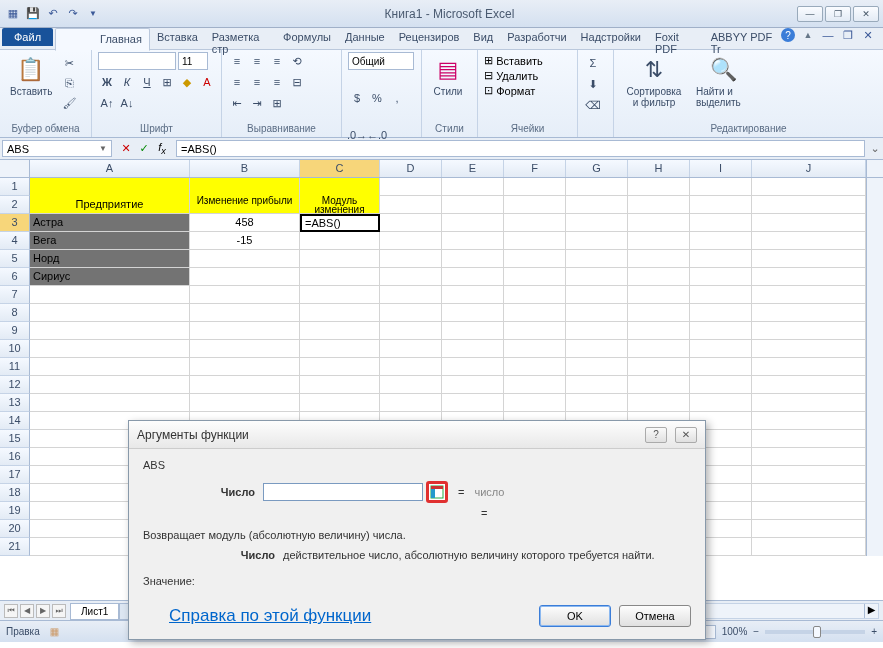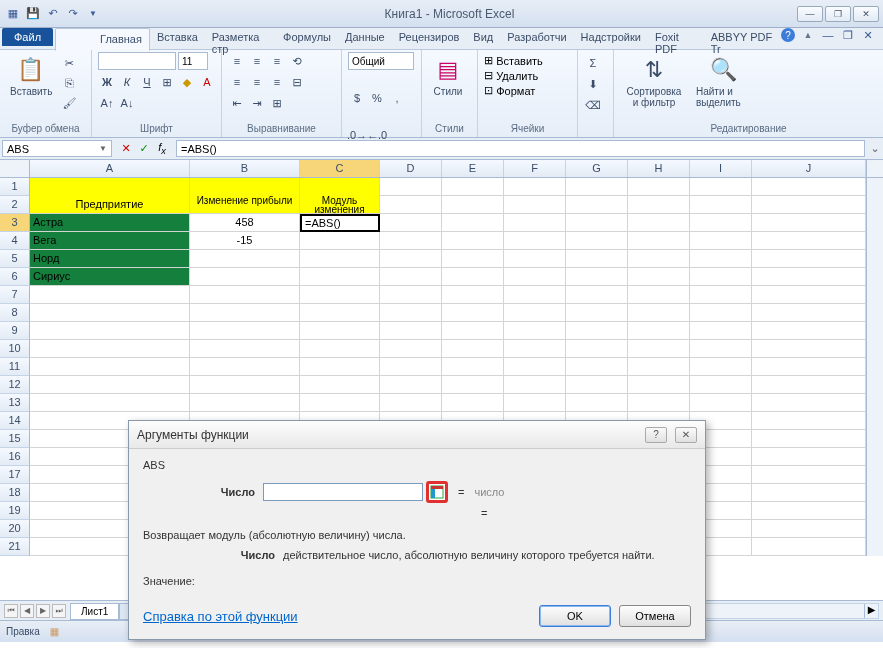--- a/index.html
+++ b/index.html
@@ -52,21 +52,21 @@
 .ch.J { flex: 1; }
 .scrollcol { width: 17px; background: #eef3fa; border-left: 1px solid #a8bad4; }
 
 .rows { }
 .row { display: flex; height: 18px; }
 .rh { width: 30px; background: linear-gradient(#f5f9ff,#e3ebf5); border-right: 1px solid #a8bad4; border-bottom: 1px solid #c5d3e6; text-align: center; font-size: 11px; color: #3b4d68; line-height: 17px; }
 .rh.sel { background: #f7d67a; }
 .cell { border-right: 1px solid #d4d4d4; border-bottom: 1px solid #d4d4d4; padding: 0 3px; font-size: 11px; line-height: 17px; overflow: hidden; white-space: nowrap; }
 .cA{width:160px}.cB{width:110px}.cC{width:80px}.cD,.cE,.cF,.cG,.cH,.cI{width:62px}.cJ{flex:1}
 .yel { background: #ffff00; text-align: center; font-weight: normal; }
-.grn { background: #15803d; }
+.grn { background: #737373; }
 .num { text-align: center; }
 .active { border: 2px solid #000; line-height: 15px; }
 .merged { border-bottom: none; }
 
 
 .dialog { position: absolute; left: 128px; top: 260px; width: 578px; background: #f0f0f0; border: 1px solid #8899aa; box-shadow: 3px 3px 8px rgba(0,0,0,0.3); }
 .dtitle { height: 28px; background: linear-gradient(#fdfdfd,#e8e8e8); border-bottom: 1px solid #ccc; display: flex; align-items: center; padding: 0 8px; font-size: 12px; color: #333; }
 .dtitle .dctrls { margin-left: auto; display: flex; gap: 8px; }
 .dctrl { width: 22px; height: 16px; border: 1px solid #aaa; border-radius: 2px; background: linear-gradient(#fafafa,#e0e0e0); display: flex; align-items: center; justify-content: center; font-size: 10px; color: #555; }
 .dbody { padding: 10px 14px; font-size: 11px; color: #333; }
@@ -77,21 +77,21 @@
 .rangebtn { width: 22px; height: 22px; margin-left: 3px; border: 3px solid #e03030; border-radius: 3px; display: flex; align-items: center; justify-content: center; background: #fff; }
 .rangebtn svg { width: 14px; height: 14px; }
 .eq { padding: 0 10px; color: #333; }
 .hint { color: #888; }
 .desc { margin: 8px 0; }
 .argdesc { display: flex; margin: 6px 0; }
 .argdesc b { width: 140px; text-align: right; padding-right: 8px; }
 .argdesc span { flex: 1; }
 .dvalue { margin-top: 14px; }
 .dbtns { display: flex; justify-content: space-between; align-items: center; padding: 8px 14px 12px; }
-.helplink { color: #0066cc; text-decoration: underline; cursor: pointer; font-size: 13px; }
+.helplink { color: #0066cc; text-decoration: underline; cursor: pointer; font-size: 17px; margin-left: 26px; }
 .dbtnrow { display: flex; gap: 8px; }
 .dbtn { width: 72px; height: 22px; border: 1px solid #888; border-radius: 3px; background: linear-gradient(#fdfdfd,#e0e0e0); font-size: 11px; }
 .dbtn.ok { border: 1px solid #3b7dd8; box-shadow: 0 0 0 1px #8bb8f0 inset; }
 
 
 .sheettabs { height: 20px; background: #e8eef6; border-top: 1px solid #a8bad4; display: flex; align-items: center; font-size: 10px; }
 .navarrows { display: flex; padding: 0 4px; gap: 2px; }
 .navarr { width: 14px; height: 14px; border: 1px solid #bbb; background: #f5f5f5; display: flex; align-items: center; justify-content: center; font-size: 8px; color: #666; }
 .stab { padding: 2px 10px; border: 1px solid #a8bad4; background: #fff; margin-top: 1px; font-size: 10px; }
 .stab.inactive { background: #dce6f2; }
@@ -658,13 +658,24 @@
       <div style="width:14px;border-right:1px solid #a8bad4;text-align:center">◀</div>
       <div class="thumb"></div>
       <div style="flex:1"></div>
       <div style="width:14px;border-left:1px solid #a8bad4;text-align:center">▶</div>
     </div>
 </div>
 
 <div class="statusbar">
   <span>Правка</span>
   <span style="margin-left:10px;color:#c96">▦</span>
+  <div class="right">
+    <div class="viewbtn"></div>
+    <div class="viewbtn"></div>
+    <div class="viewbtn"></div>
+    <span>100%</span>
+    <span>−</span>
+    <div class="zslider">
+        <div class="zt"></div>
+      </div>
+    <span>+</span>
+  </div>
 </div>
 
 </body></html>

